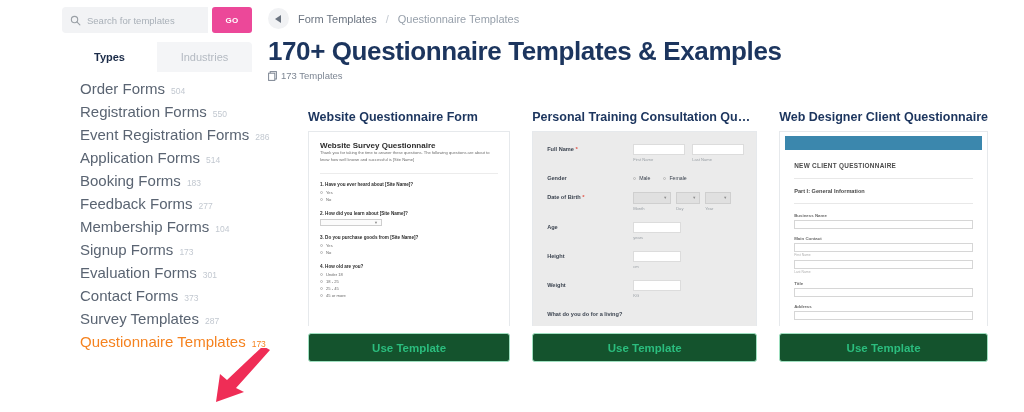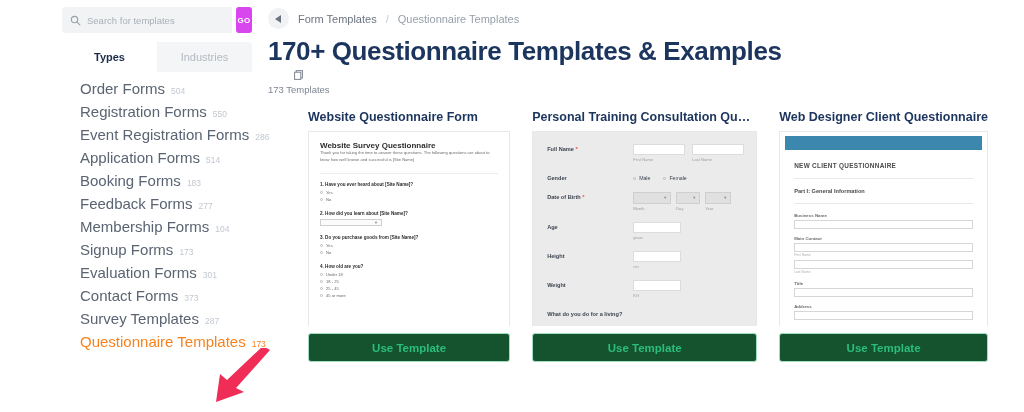--- a/index.html
+++ b/index.html
@@ -22,21 +22,21 @@
     flex: 1; background: #f2f3f5; border-radius: 4px 0 0 4px;
     display: flex; align-items: center; padding-left: 8px; gap: 6px;
   }
   .search-icon { width: 11px; height: 11px; flex: none; display:block; }
   .search-input {
     border: none; outline: none; background: transparent; width: 100%;
     font-family: "Liberation Sans", sans-serif; font-size: 9.5px; color: #9aa0a6;
   }
   .search-input::placeholder { color: #a9b0b8; }
   .go-btn {
-    width: 16px; background: #d946ef; color: #fff; border: none; border-radius: 3px;
+    width: 40px; background: #ec4899; color: #fff; border: none; border-radius: 3px;
     font-family: "Liberation Sans", sans-serif; font-size: 8px; font-weight: bold;
     letter-spacing: .3px; cursor: pointer; margin-left: 4px;
   }
 
   .tabs {
     position: absolute; left: 0; top: 42px; width: 190px; height: 30px;
     display: flex; border-radius: 4px 4px 0 0; overflow: hidden;
   }
   .tab {
     flex: 1; display: flex; align-items: center; justify-content: center;
@@ -67,21 +67,21 @@
     display: flex; align-items: center; justify-content: center; cursor: pointer; border: none;
   }
   .crumb { font-size: 11px; color: #6b7480; cursor: pointer; }
   .crumb-sep { font-size: 11px; color: #c3c9d1; }
   .crumb.current { color: #97a0ab; }
 
   .page-title {
     position: absolute; left: 0; top: 36px;
     font-size: 26px; font-weight: bold; color: #1c355e; letter-spacing: -.4px;
   }
-  .tpl-count { position: absolute; left: 0; top: 70px; display: flex; align-items: center; gap: 4px; flex-direction: column; }
+  .tpl-count { position: absolute; left: 0; top: 70px; display: flex; align-items: center; gap: 4px; }
   .tpl-count-text { font-size: 9.5px; color: #7d8693; }
 
   
   .cards { position: absolute; left: 0; top: 110px; width: 720px; display: flex; gap: 22px; padding-left: 40px; }
   .card { width: 225px; }
   .card-title {
     font-size: 12.5px; font-weight: bold; color: #1c355e;
     white-space: nowrap; overflow: hidden; text-overflow: ellipsis; margin-bottom: 7px;
   }
   .preview {

